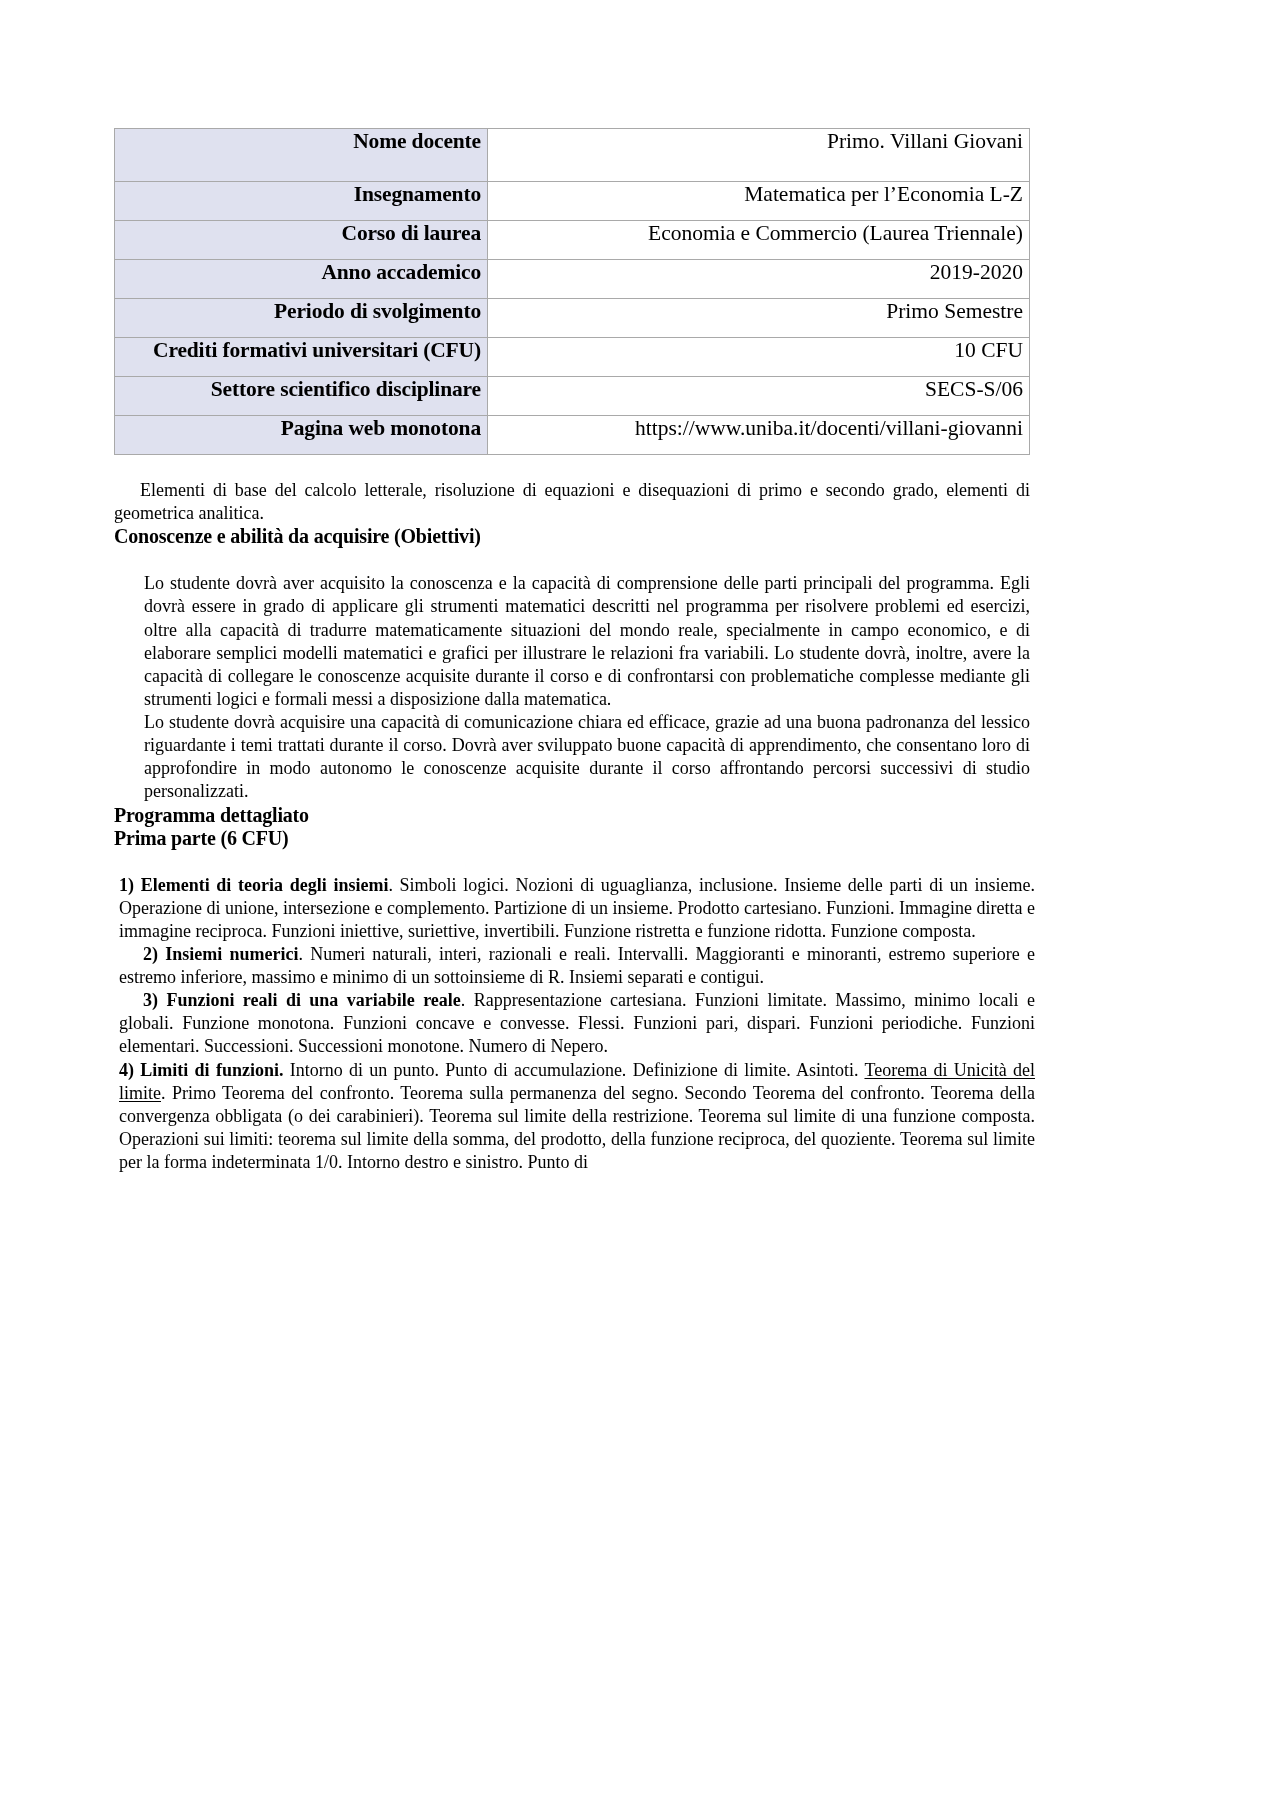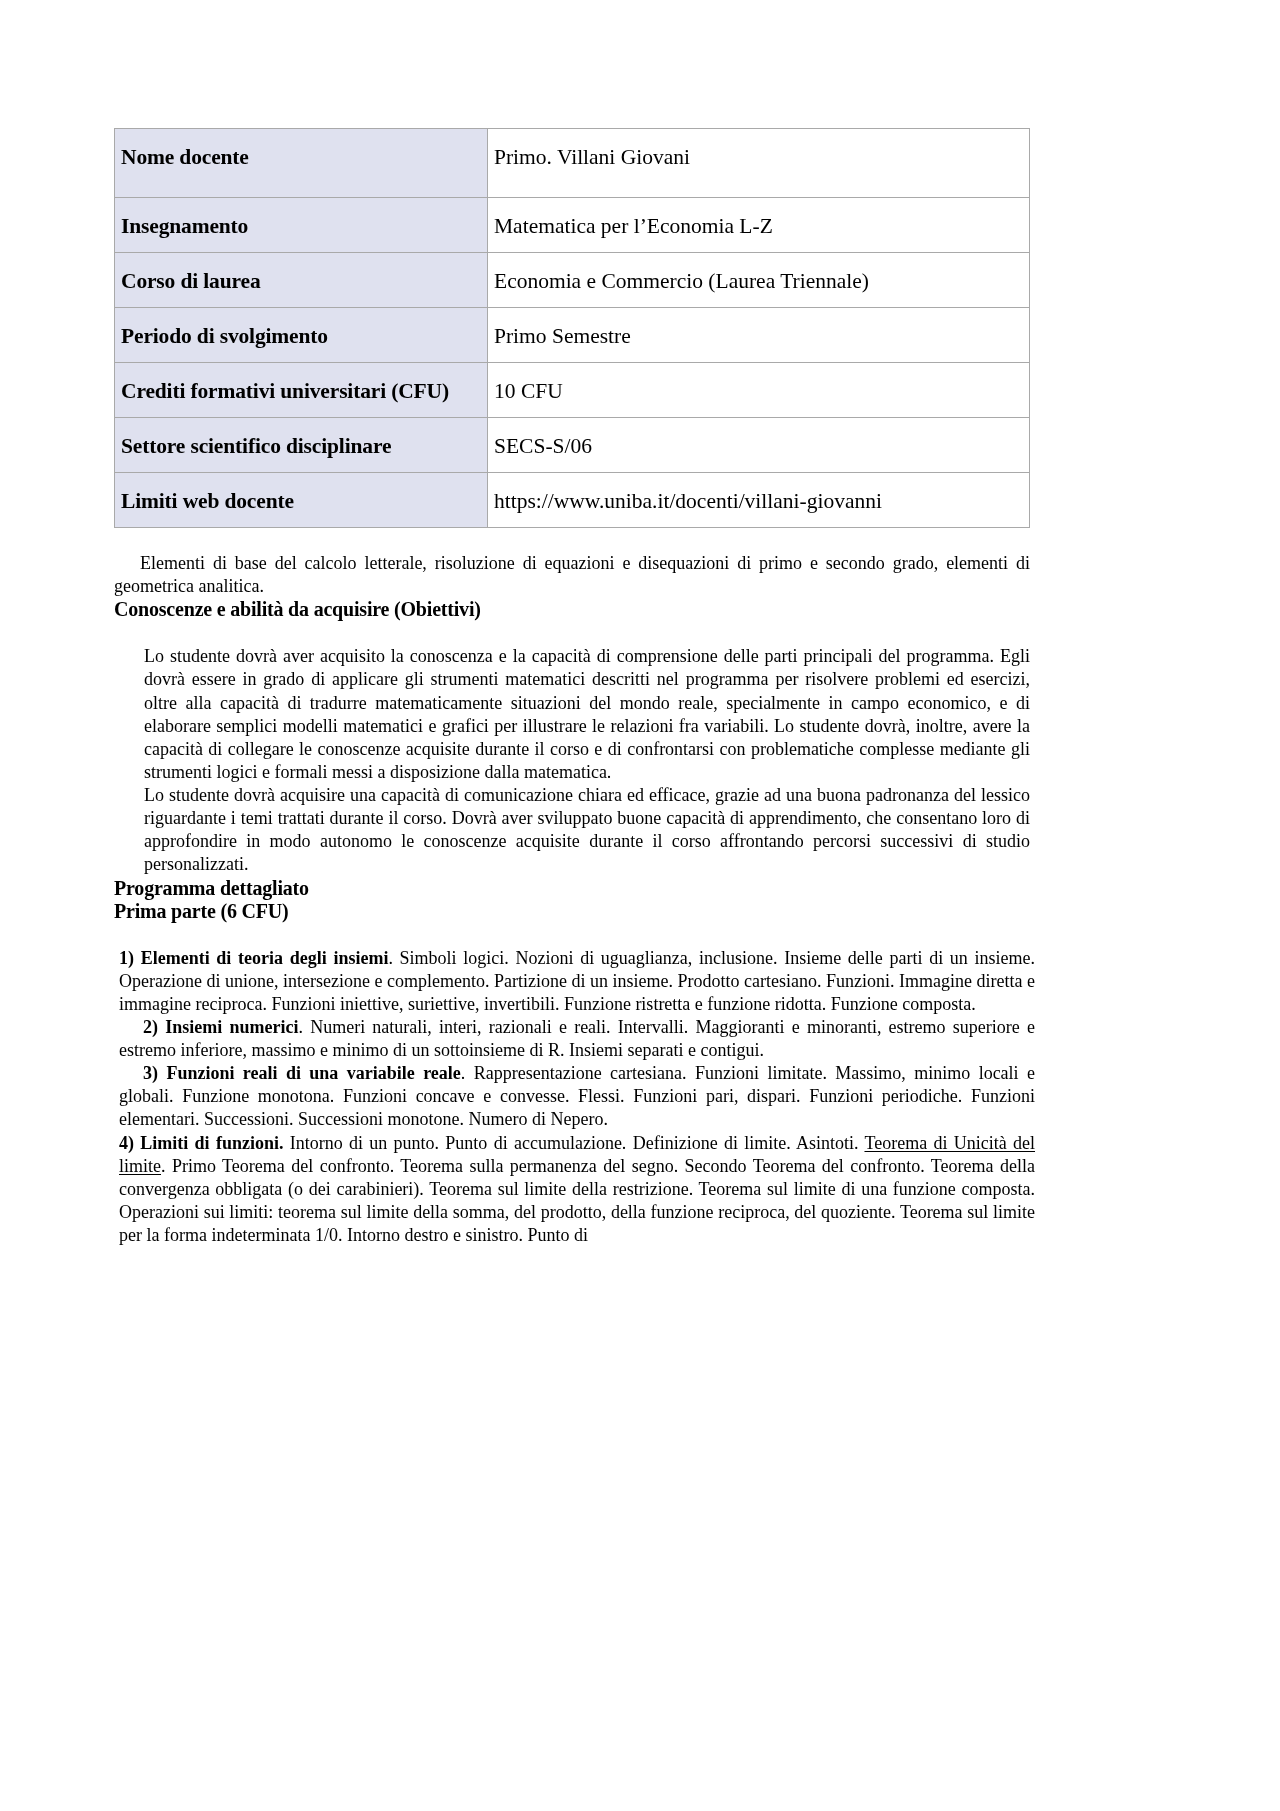--- a/index.html
+++ b/index.html
@@ -25,25 +25,26 @@
 
   
   table.info-table {
     width: 916px;
     border-collapse: collapse;
     table-layout: fixed;
     margin: 0 0 0 0;
   }
   table.info-table td {
     border: 1px solid #a9a9a9;
-    padding: 16px 6px 6px 6px;
+    padding: 0 6px 6px 6px;
     font-size: 21.5px;
     line-height: 1.14;
     vertical-align: top;
     height: 32px;
+    text-align: right;
   }
   td.lbl {
     width: 360px;
     background: #dfe1ef;
     font-weight: bold;
     font-size: 21.5px;
     letter-spacing: -0.15px;
   }
   td.val {
     background: #ffffff;
@@ -110,33 +111,37 @@
       </tr>
       <tr>
         <td class="lbl">Insegnamento</td>
         <td class="val">Matematica per l’Economia L-Z</td>
       </tr>
       <tr>
         <td class="lbl">Corso di laurea</td>
         <td class="val">Economia e Commercio  (Laurea Triennale)</td>
       </tr>
       <tr>
+        <td class="lbl">Anno accademico</td>
+        <td class="val">2019-2020</td>
+      </tr>
+      <tr>
         <td class="lbl">Periodo di svolgimento</td>
         <td class="val">Primo Semestre</td>
       </tr>
       <tr>
         <td class="lbl">Crediti formativi universitari (CFU)</td>
         <td class="val">10 CFU</td>
       </tr>
       <tr>
         <td class="lbl">Settore scientifico disciplinare</td>
         <td class="val">SECS-S/06</td>
       </tr>
       <tr>
-        <td class="lbl">Limiti web docente</td>
+        <td class="lbl">Pagina web monotona</td>
         <td class="val">https://www.uniba.it/docenti/villani-giovanni</td>
       </tr>
     </tbody>
   </table>
 
   <p class="just p-prereq">Elementi di base del calcolo letterale, risoluzione di equazioni e disequazioni di primo e secondo grado, elementi di geometrica analitica.</p>
 
   <h2 class="section-heading h-obiett">Conoscenze e abilità da acquisire (Obiettivi)</h2>
   <div class="p-obiett-wrap">
     <p class="just p-obiett1">Lo studente dovrà aver acquisito la conoscenza e la capacità di comprensione delle parti principali del programma. Egli dovrà essere in grado di applicare gli strumenti matematici descritti nel programma per risolvere problemi ed esercizi, oltre alla capacità di tradurre matematicamente situazioni del mondo reale, specialmente in campo economico, e di elaborare semplici modelli matematici e grafici per illustrare le relazioni fra variabili.  Lo studente dovrà, inoltre, avere la capacità di collegare le conoscenze acquisite durante il corso e di confrontarsi con problematiche complesse mediante gli strumenti logici e formali messi a disposizione dalla matematica.</p>

